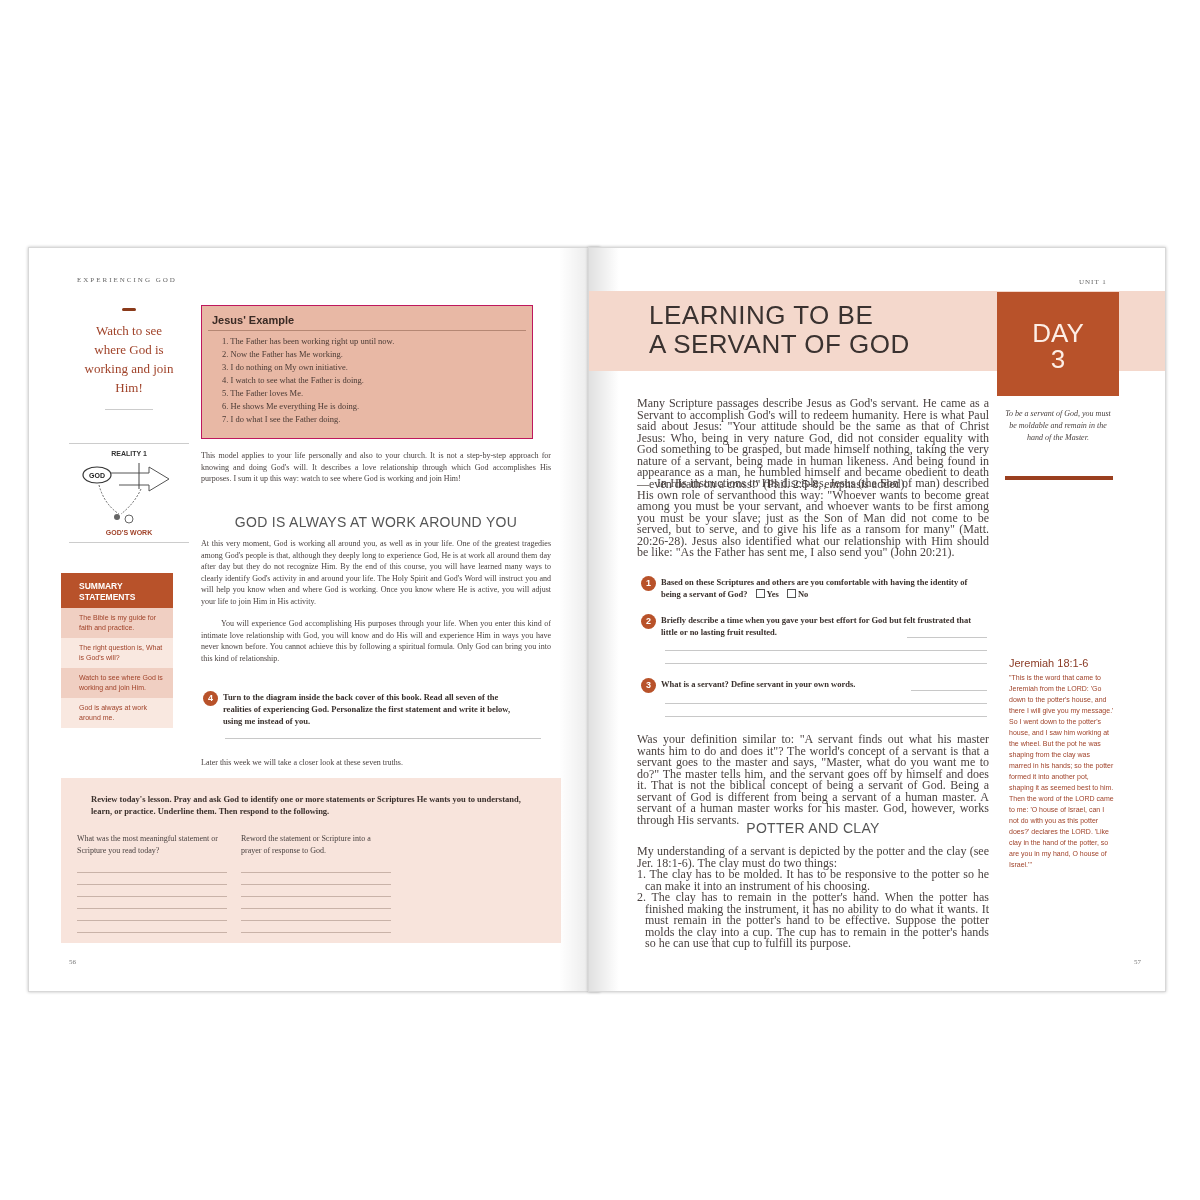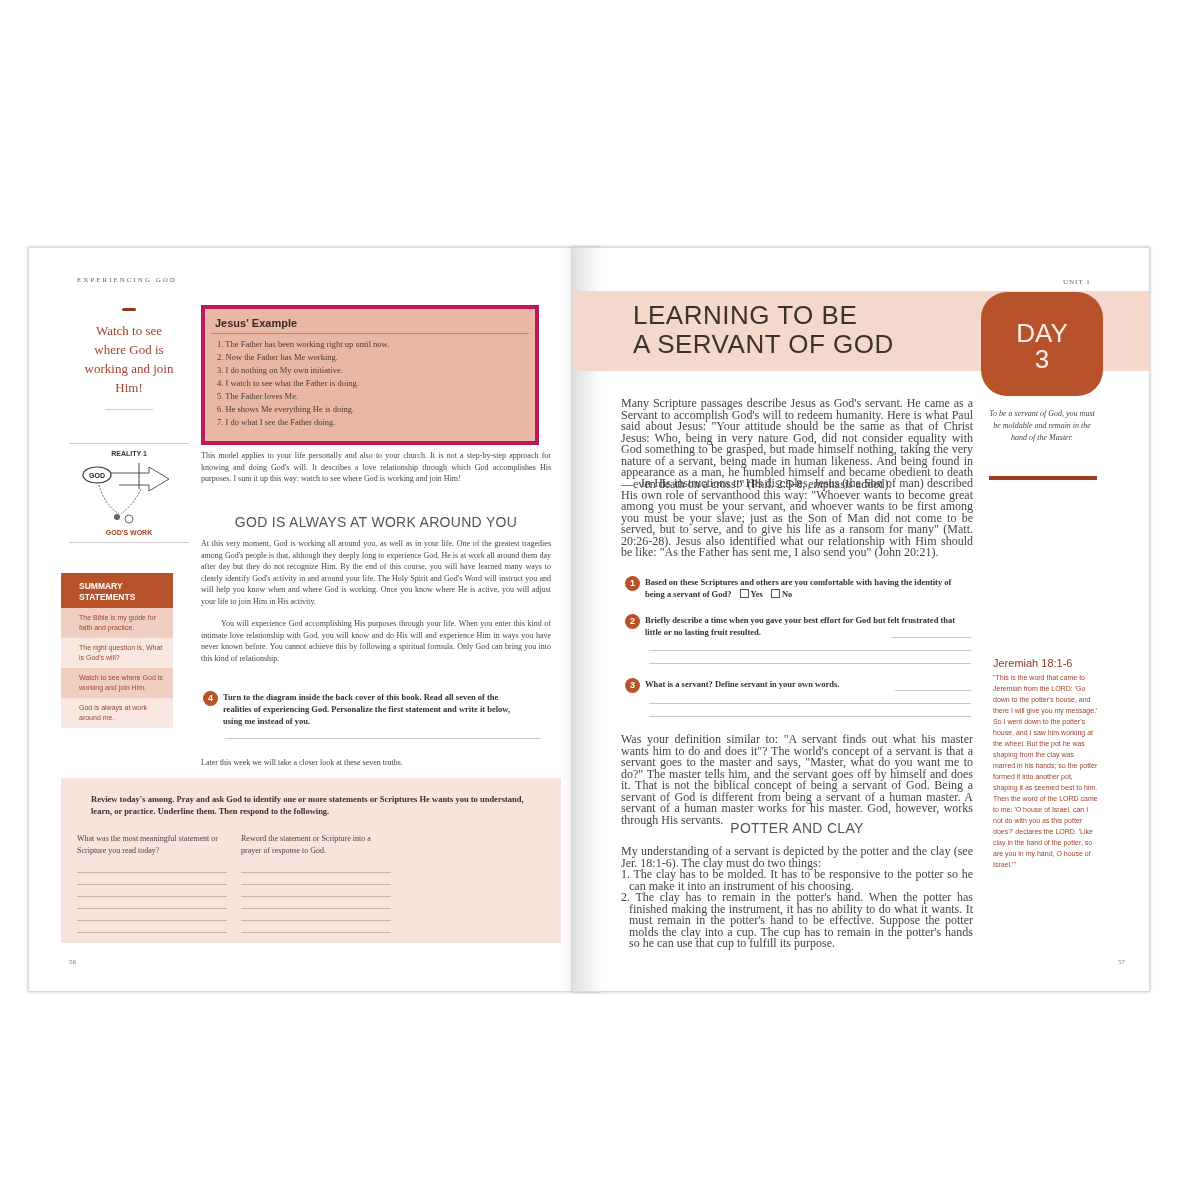--- a/index.html
+++ b/index.html
@@ -1,32 +1,32 @@
 <!DOCTYPE html>
 <html><head>
 <meta charset="utf-8">
 <style>
   html, body { margin:0; padding:0; }
   body { width:1200px; height:1200px; background:#ffffff; position:relative; overflow:hidden; font-family:"Liberation Serif", serif; color:#3a3230; }
   .spread { position:absolute; left:28px; top:227px; width:1148px; height:745px; }
   .page { position:absolute; top:0; height:743px; background:#fff; box-shadow:0 0 3px rgba(0,0,0,0.25); overflow:hidden;margin-top:20px; }
   .page.left { left:0; width:570px; border:1px solid #d8d8d8; }
-  .page.right { left:544px; width:576px; border:1px solid #d8d8d8; }
+  .page.right { left:560px; width:576px; border:1px solid #d8d8d8; }
   .gutter-l { position:absolute; right:0; top:0; width:40px; height:100%; background:linear-gradient(to right, rgba(255,255,255,0), rgba(0,0,0,0.10)); }
   .gutter-r { position:absolute; left:0; top:0; width:30px; height:100%; background:linear-gradient(to left, rgba(255,255,255,0), rgba(0,0,0,0.12)); }
   .running-head { position:absolute; font-family:"Liberation Serif", serif; font-size:7px; letter-spacing:2px; color:#666; }
   .folio { position:absolute; font-size:7px; color:#777; }
 
   
   .callout { position:absolute; left:50px; top:60px; width:100px; text-align:center; }
   .callout .orn { width:14px; height:3px; background:#8a3a1a; margin:0 auto 10px; border-radius:2px; }
   .callout .txt { font-size:13px; line-height:19px; color:#a0432a; }
   .callout .rule { width:48px; height:1px; background:#ccc; margin:12px auto 0; }
 
-  .jesus-box { position:absolute; left:172px; top:57px; width:330px; height:132px; background:#e8b8a5; border:4px solid #be185d; }
+  .jesus-box { position:absolute; left:172px; top:57px; width:330px; height:132px; background:#e8b8a5; border:1px solid #be185d; }
   .jesus-box h3 { margin:8px 0 0 10px; font-family:"Liberation Sans", sans-serif; font-size:11px; font-weight:bold; color:#3a2a24; }
   .jesus-box .hr { margin:4px 6px 4px 6px; height:1px; background:#b58774; }
 
   .reality { position:absolute; left:40px; top:195px; width:120px; }
   .reality .topline { height:1px; background:#ccc; }
   .reality .title { text-align:center; font-family:"Liberation Sans", sans-serif; font-size:7px; font-weight:bold; margin-top:6px; color:#333; }
   .reality svg { display:block; margin:2px auto 0; }
   .reality .sub { text-align:center; font-family:"Liberation Sans", sans-serif; font-size:7px; font-weight:bold; color:#a0432a; margin-top:2px; }
   .reality .botline { height:1px; background:#ccc; margin-top:6px; }
 
@@ -44,21 +44,21 @@
 
   .review { position:absolute; left:32px; top:530px; width:500px; height:165px; background:#f8e4dc; }
   .review .prompt { position:absolute; left:30px; top:15px; width:450px; font-size:8.5px; line-height:12px; font-weight:bold; color:#3a302c; }
   .review .col { position:absolute; top:55px; width:150px; }
   .review .col .q2 { font-size:8px; line-height:12px; color:#4a4240; height:28px; }
   .review .col .ln { height:1px; background:#c9b2a8; margin-top:11px; }
 
   
   .title-band { position:absolute; left:0; top:43px; width:576px; height:80px; background:#f4d8cc; }
   .title-band h1 { position:absolute; left:60px; top:10px; width:320px; margin:0; text-align:left; font-family:"Liberation Sans", sans-serif; font-weight:normal; font-size:26px; line-height:29px; color:#3a3230; letter-spacing:0.5px; }
-  .day-box { position:absolute; left:408px; top:44px; width:122px; height:104px; background:#b8522a; color:#fdeee6; text-align:center; font-family:"Liberation Sans", sans-serif;border-radius:26px; }
+  .day-box { position:absolute; left:408px; top:44px; width:122px; height:104px; background:#b8522a; color:#fdeee6; text-align:center; font-family:"Liberation Sans", sans-serif; }
   .day-box .day { font-size:26px; line-height:26px; margin-top:28px; }
   .day-box .num { font-size:26px; line-height:26px; }
   .day-quote { position:absolute; left:415px; top:160px; width:108px; text-align:center; font-style:italic; font-size:8px; line-height:12px; color:#4a4240; }
   .day-rule { position:absolute; left:416px; top:228px; width:108px; height:4px; background:#9a3f1f; }
 
   .body-r { position:absolute; left:48px; width:352px; font-size:12px; line-height:11.5px; text-align:justify; color:#4a4240; }
   .checkbox { display:inline-block; width:7px; height:7px; border:1px solid #555; margin:0 2px 0 6px; vertical-align:-1px; }
 
   .sidebar-scripture { position:absolute; left:420px; top:410px; width:105px; font-family:"Liberation Sans", sans-serif; font-size:7px; line-height:11px; color:#a0432a; }
   .sidebar-scripture .ref { font-size:11px; color:#8a3a24; margin-bottom:3px; }
@@ -73,21 +73,21 @@
 
     <div class="callout">
       <div class="orn"></div>
       <div class="txt">Watch to see where God is working and join Him!</div>
       <div class="rule"></div>
     </div>
 
     <div class="jesus-box">
       <h3>Jesus' Example</h3>
       <div class="hr"></div>
-      <div style="padding-left:12px; font-size:8.5px; line-height:13px; color:#4a3a34;">
+      <div style="padding-left:20px; font-size:8.5px; line-height:13px; color:#4a3a34;">
         <div>1. The Father has been working right up until now.</div>
         <div>2. Now the Father has Me working.</div>
         <div>3. I do nothing on My own initiative.</div>
         <div>4. I watch to see what the Father is doing.</div>
         <div>5. The Father loves Me.</div>
         <div>6. He shows Me everything He is doing.</div>
         <div>7. I do what I see the Father doing.</div>
       </div>
     </div>
 
@@ -127,21 +127,21 @@
 
     <div class="q" style="left:194px; top:443px; width:290px;">
       <span class="num">4</span>
       <span>Turn to the diagram inside the back cover of this book. Read all seven of the realities of experiencing God. Personalize the first statement and write it below, using me instead of you.</span>
     </div>
     <div class="answer-line" style="left:196px; top:490px; width:316px;"></div>
 
     <div class="body-l" style="top:509px;">Later this week we will take a closer look at these seven truths.</div>
 
     <div class="review">
-      <div class="prompt">Review today's among. Pray and ask God to identify one or more statements or Scriptures He wants you to understand, learn, or practice. Underline them. Then respond to the following.</div>
+      <div class="prompt">Review today's lesson. Pray and ask God to identify one or more statements or Scriptures He wants you to understand, learn, or practice. Underline them. Then respond to the following.</div>
       <div class="col" style="left:180px;">
         <div class="q2">Reword the statement or Scripture into a prayer of response to God.</div>
         <div class="ln"></div>
         <div class="ln"></div>
         <div class="ln"></div>
         <div class="ln"></div>
         <div class="ln"></div>
         <div class="ln"></div>
       </div>
       <div class="col" style="left:16px;">

